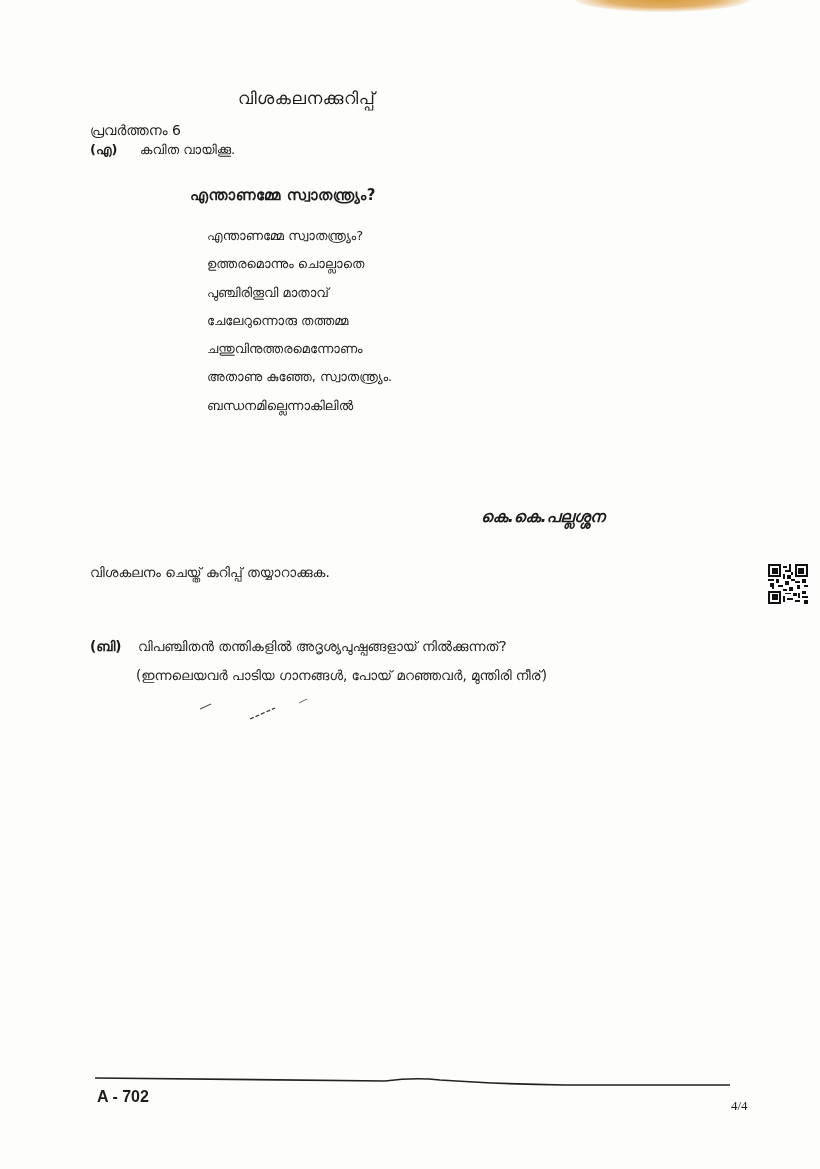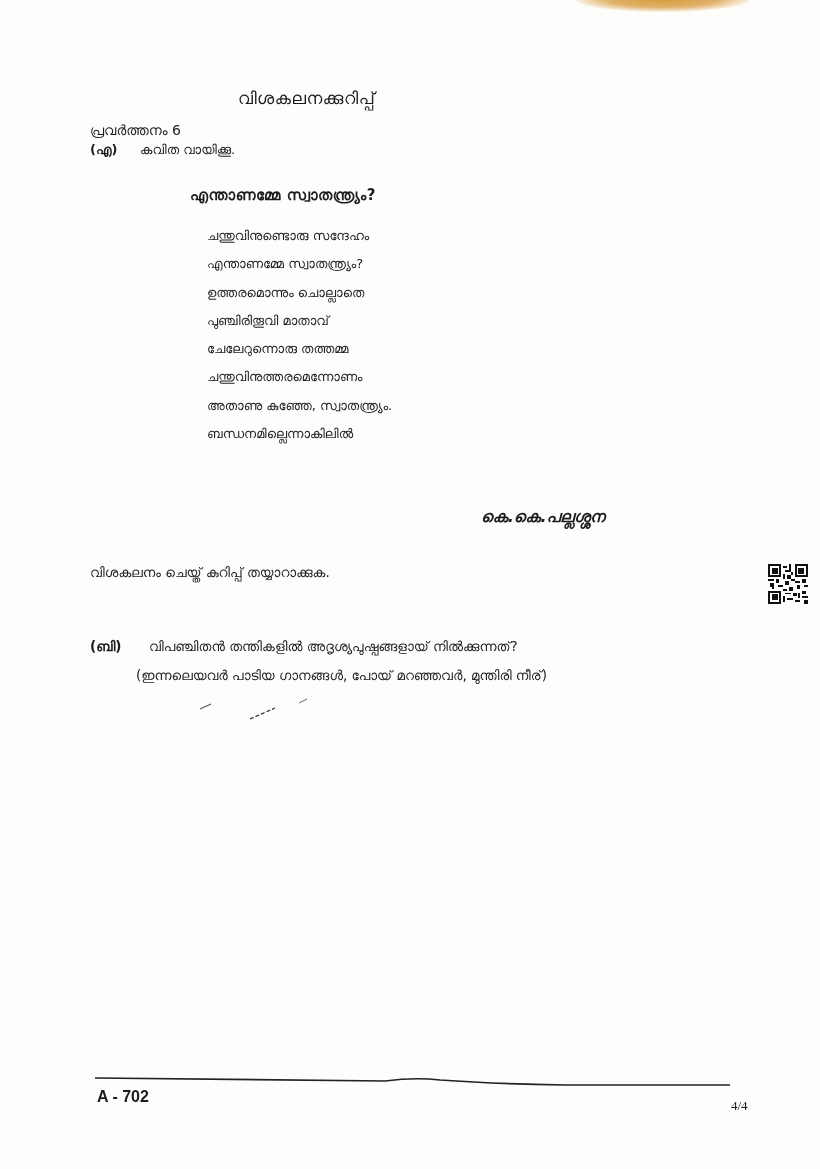--- a/index.html
+++ b/index.html
@@ -23,42 +23,41 @@
     .part-a-marker { left: 90px; top: 142px; font-size: 13px; font-weight: bold; }
     .part-a-instr { left: 140px; top: 142px; font-size: 13px; }
     .poem-title { left: 190px; top: 186px; font-size: 15px; font-weight: bold; letter-spacing: 0.5px; }
     .poem { position: absolute; left: 207px; top: 225px; }
     .poem-line { font-size: 13px; height: 28.3px; line-height: 22px; white-space: nowrap; }
     .poet { left: 481px; top: 507px; font-size: 16px; font-weight: bold; font-style: italic; }
     .task { position: absolute; left: 90px; top: 561px; font-size: 13.5px; line-height: 23px; width: 640px; }
     .task div { white-space: nowrap; }
     .qr { position: absolute; left: 768px; top: 564px; width: 40px; height: 40px; }
     .part-b-marker { left: 90px; top: 638px; font-size: 13.5px; font-weight: bold; }
-    .part-b-q { left: 138px; top: 638px; font-size: 13.5px; margin-left: 11px; }
+    .part-b-q { left: 138px; top: 638px; font-size: 13.5px; }
     .part-b-hint { left: 136px; top: 667px; font-size: 13.5px; }
     .marks { position: absolute; left: 195px; top: 695px; }
     .footer-line { position: absolute; left: 95px; top: 1075px; width: 635px; height: 12px; }
     .footer-code { left: 97px; top: 1088px; font-size: 16px; font-weight: bold; font-family: Liberation Sans, sans-serif; text-align: center; }
     .page-num { left: 731px; top: 1098px; font-size: 13px; font-family: "Liberation Serif", serif; }
   </style>
 </head>
 <body>
 
 <div class="stain"></div>
 
 <div class="abs activity-label">പ്രവർത്തനം 6</div>
 <div class="abs activity-title">വിശകലനക്കുറിപ്പ്</div>
 
 <div class="abs part-a-marker">(എ)</div>
 <div class="abs part-a-instr">കവിത വായിക്കൂ.</div>
 
 <div class="abs poem-title">എന്താണമ്മേ സ്വാതന്ത്ര്യം?</div>
 
 <div class="poem">
-  <div class="poem-line">ചന്തുവിനുണ്ടൊരു സന്ദേഹം</div>
   <div class="poem-line">എന്താണമ്മേ സ്വാതന്ത്ര്യം?</div>
   <div class="poem-line">ഉത്തരമൊന്നും ചൊല്ലാതെ</div>
   <div class="poem-line">പുഞ്ചിരിതൂവി മാതാവ്</div>
   <div class="poem-line">ചേലേറുന്നൊരു തത്തമ്മ</div>
   <div class="poem-line">ചന്തുവിനുത്തരമെന്നോണം</div>
   <div class="poem-line">അതാണു കുഞ്ഞേ, സ്വാതന്ത്ര്യം.</div>
   <div class="poem-line">ബന്ധനമില്ലെന്നാകിലിൽ</div>
 </div>
 
 <div class="abs poet">കെ.കെ.പല്ലശ്ശന</div>

